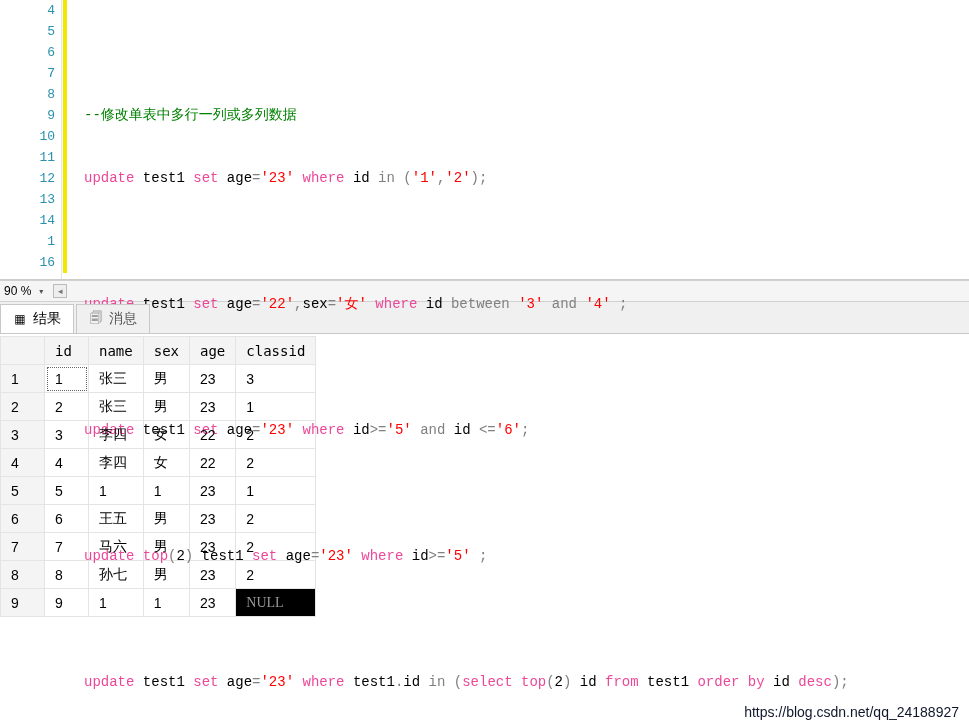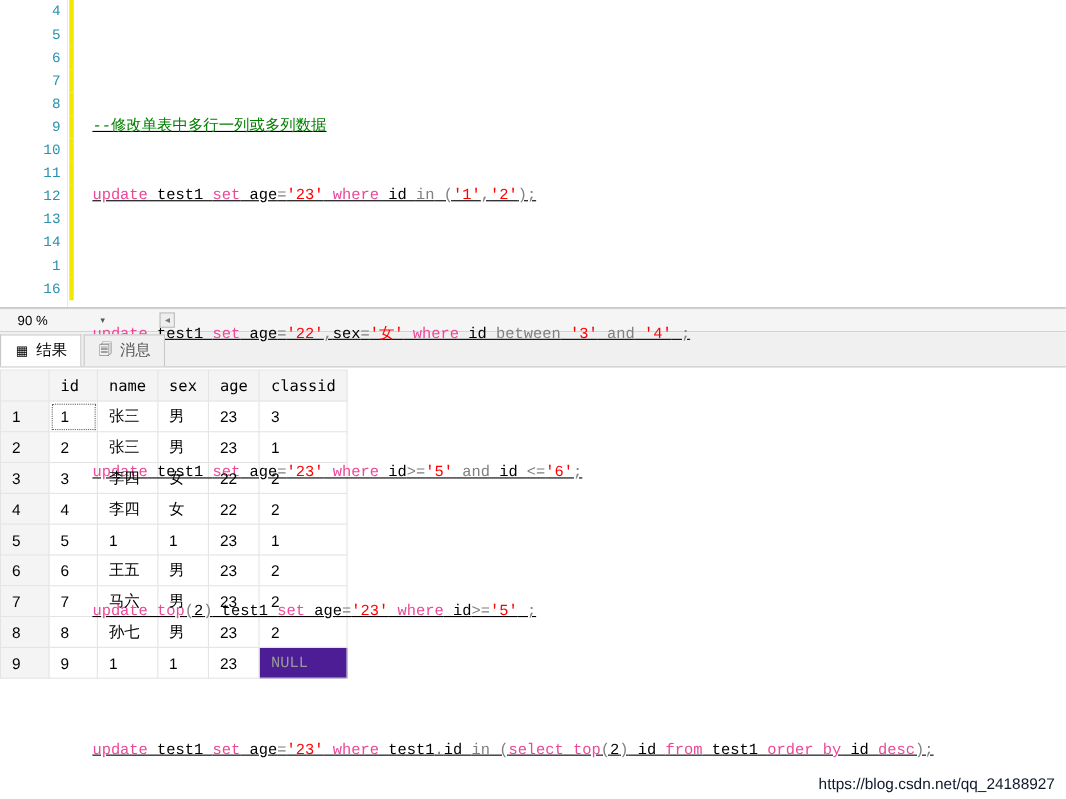--- a/index.html
+++ b/index.html
@@ -40,37 +40,36 @@
     margin-left: 1px;
   }
   .code {
     flex: 1;
     background: #fff;
     padding-left: 16px;
     line-height: 21px;
     font-size: 14px;
     white-space: pre;
   }
-  .code-line { height: 21px; text-decoration: underline; }
+  .code-line { height: 21px; }
   .kw-blue { color: #ec4899; }
   .kw-green { color: #008000; }
   .kw-gray { color: #808080; }
   .kw-red { color: #ff0000; text-align: right; }
 
   .zoom-bar {
     height: 22px;
     border-top: 1px solid #d0d0d0;
     border-bottom: 1px solid #d0d0d0;
     background: #f5f5f5;
     display: flex;
     align-items: center;
     font-family: "Segoe UI", sans-serif;
     font-size: 12px;
-    padding-left: 16px;
-    gap: 40px;
+    padding-left: 4px;
   }
   .zoom-bar .zoom { padding-right: 4px; }
   .zoom-bar .dd {
     width: 12px; height: 12px;
     display: inline-flex; align-items: center; justify-content: center;
     font-size: 8px; color: #555;
   }
   .zoom-bar .scroll-left {
     width: 14px; height: 14px; border: 1px solid #bbb;
     background: #eee; margin-left: 6px;
@@ -127,24 +126,24 @@
     font-family: Consolas, monospace;
   }
   .grid .rownum {
     background: #f4f4f4;
     text-align: left;
     width: 32px;
     padding-left: 10px;
   }
   .grid td.cjk { font-family: Liberation Sans, sans-serif; margin-left: 32px; }
   .grid td.null {
-    background: #4c1d95;
+    background: #000000;
     color: #999;
     font-style: normal;
-    font-family: Liberation Mono, monospace;
+    font-family: Liberation Serif, serif;
     margin-top: 20px;
   }
   .grid td.sel {
     outline: 1px dotted #666;
     outline-offset: -3px;
   }
   .watermark {
     position: absolute;
     right: 10px;
     bottom: 6px;

